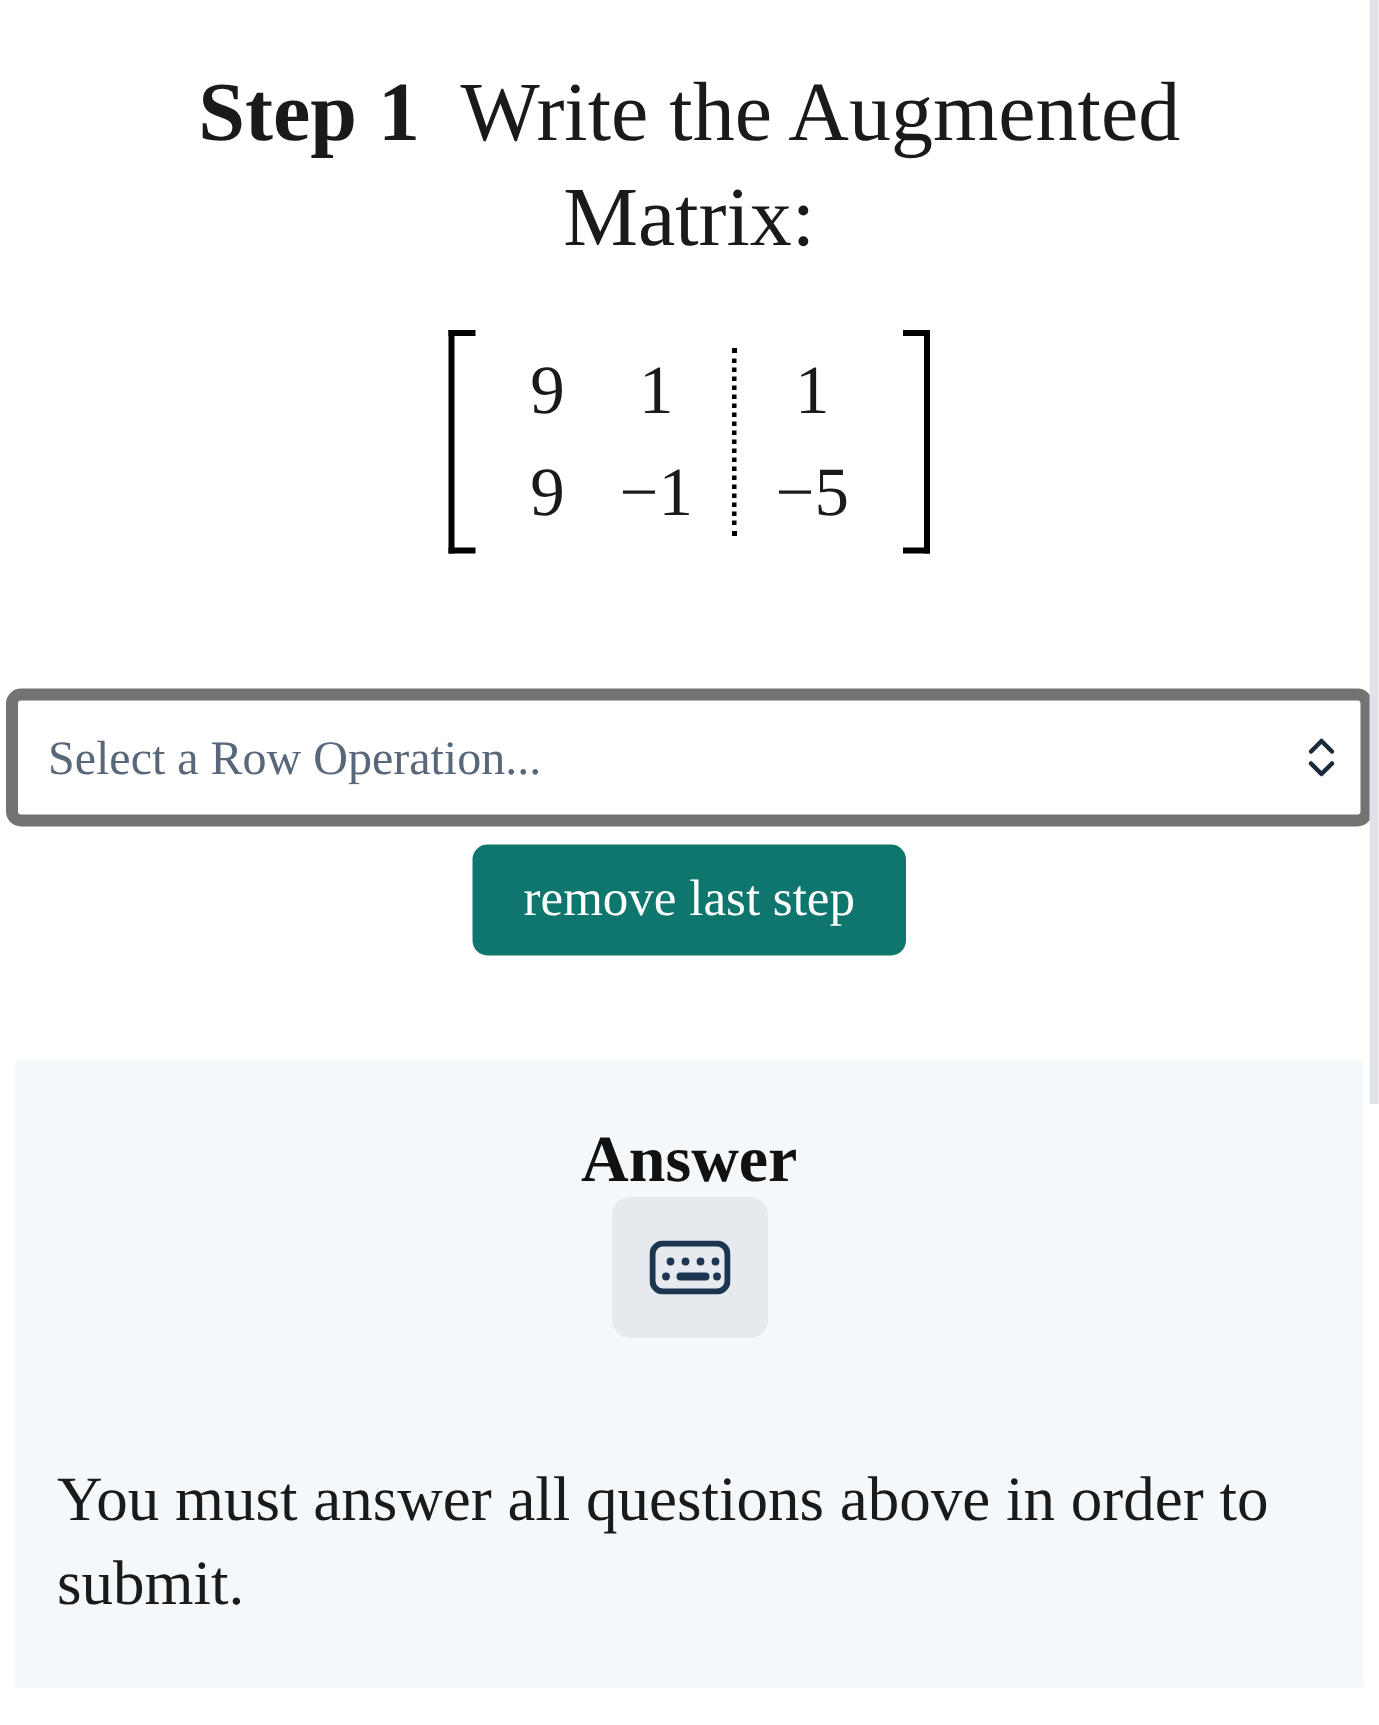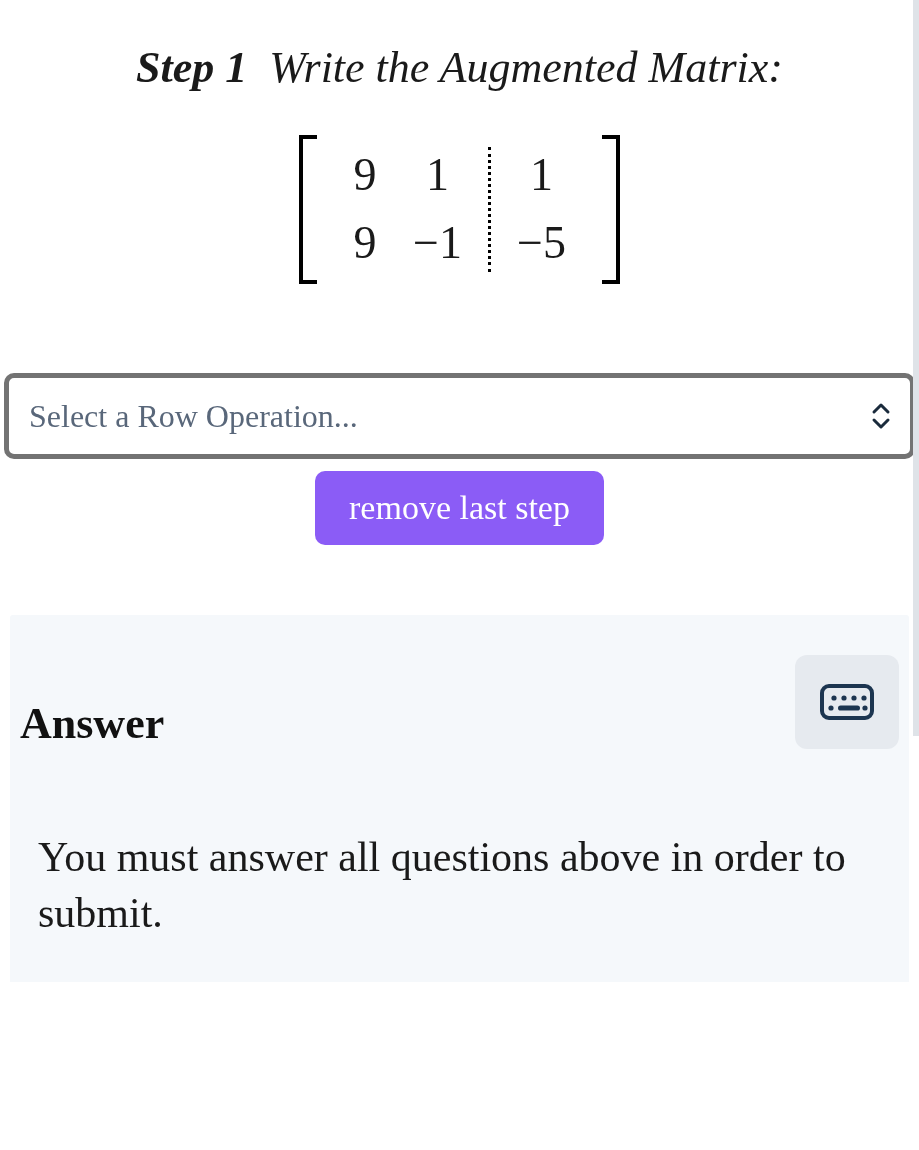--- a/index.html
+++ b/index.html
@@ -8,26 +8,25 @@
     font-family: Georgia, 'Times New Roman', serif;
     color: #1a1a1a;
     background: #fff;
     width: 919px;
   }
   .step-section {
     padding: 40px 60px 30px 60px;
     text-align: center;
   }
   .step-heading {
-    font-size: 44px;
+    font-size: 56px;
     line-height: 1.25;
     margin: 0 0 30px 0;
     font-weight: normal;
     color: #1a1a1a;
-    font-style: italic;
   }
   .step-heading .bold {
     font-weight: 700;
   }
   .matrix-wrap {
     display: inline-flex;
     align-items: stretch;
     justify-content: center;
     font-family: 'Times New Roman', serif;
     font-size: 46px;
@@ -72,21 +71,21 @@
     margin: 55px 4px 0 4px;
     position: relative;
   }
   .row-op-select {
     width: 100%;
     font-family: Georgia, serif;
     font-size: 32px;
     color: #59677a;
     padding: 20px 55px 20px 20px;
     background: #fff;
-    border: 5px solid #737373;
+    border: 8px solid #737373;
     border-radius: 10px;
     appearance: none;
     -webkit-appearance: none;
     cursor: pointer;
   }
   .select-chevron {
     position: absolute;
     right: 22px;
     top: 50%;
     transform: translateY(-50%);
@@ -94,40 +93,41 @@
     color: #1a2b3c;
   }
   .select-chevron svg { display:block; }
   .remove-btn-row {
     text-align: center;
     margin-top: 12px;
     margin-bottom: 70px;
   }
   .remove-btn {
     display: inline-block;
-    background: #8b5cf6;
+    background: #0f766e;
     color: #fff;
     border: none;
     border-radius: 10px;
     font-family: Georgia, serif;
     font-size: 34px;
     padding: 18px 34px;
     cursor: pointer;
   }
   .answer-section {
     background: #f5f8fb;
     padding: 40px 10px 40px 10px;
     border-top-left-radius: 3px;
     border-top-right-radius: 3px;
     margin: 0 10px;
   }
   .answer-header {
     display: flex;
-    align-items: flex-end;
+    align-items: center;
     justify-content: space-between;
+    flex-direction: column;
   }
   .answer-title {
     font-size: 44px;
     font-weight: 700;
     margin: 0;
     color: #111;
   }
   .attempt-label {
     font-size: 32px;
     color: #78838f;

